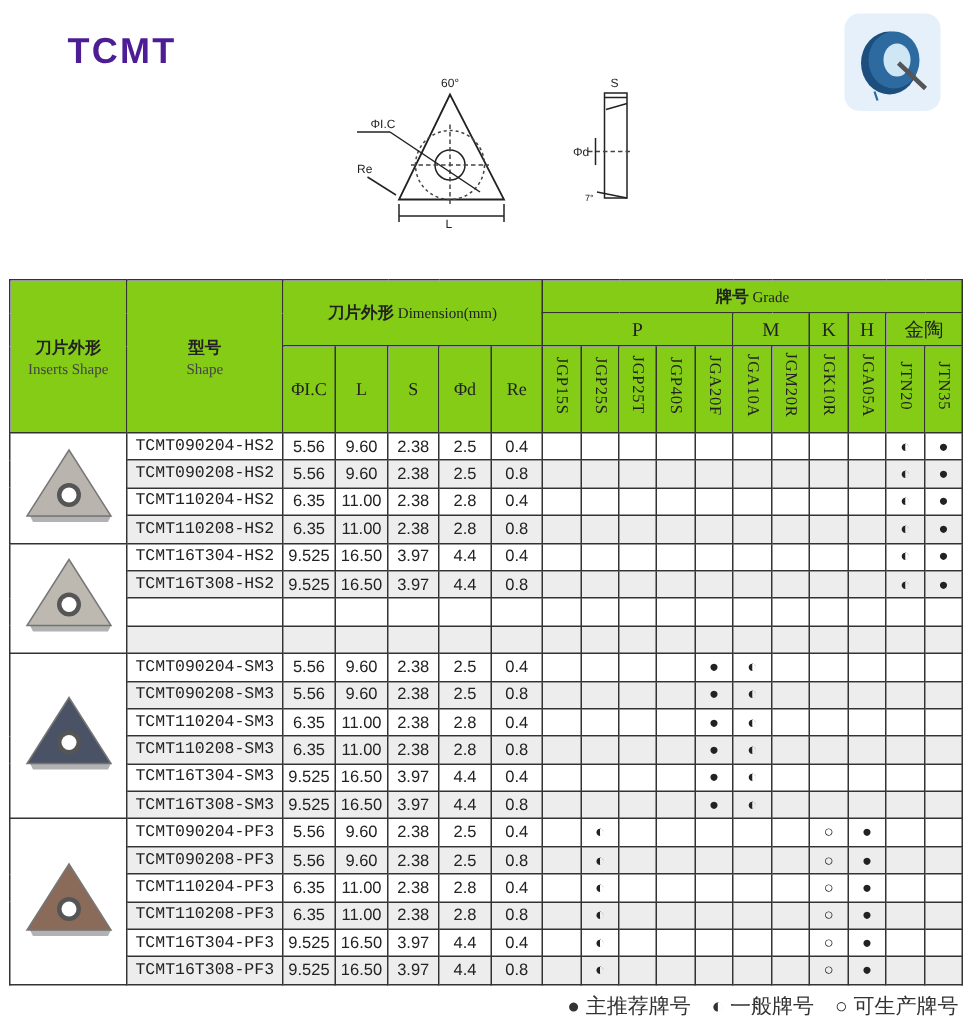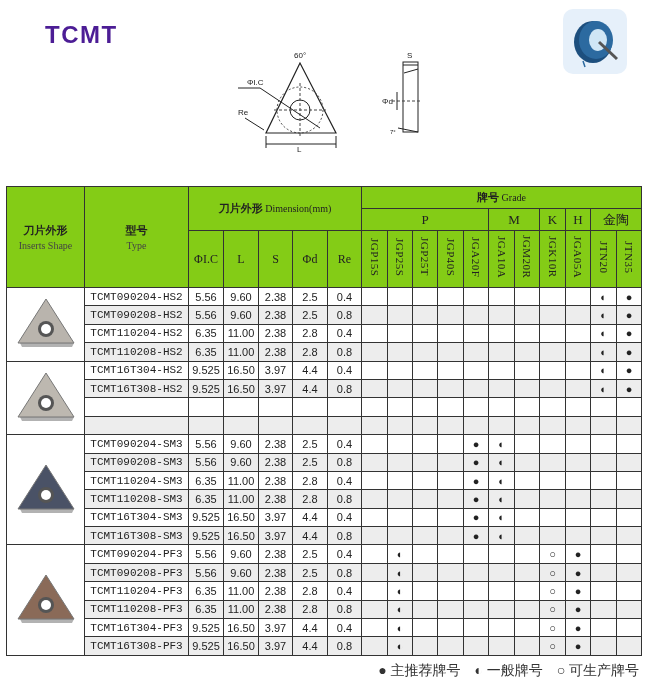--- a/index.html
+++ b/index.html
@@ -91,21 +91,21 @@
       <col style="width:25px">
   </colgroup>
   <thead>
     <tr style="height:22px">
       <th rowspan="3">
         <span class="h-cn">刀片外形</span>
         <span class="h-en">Inserts Shape</span>
       </th>
       <th rowspan="3">
         <span class="h-cn">型号</span>
-        <span class="h-en">Type</span>
+        <span class="h-en">Shape</span>
       </th>
       <th colspan="5" rowspan="2" class="dim-title">
         <b>刀片外形</b> <span>Dimension(mm)</span>
       </th>
       <th colspan="11" class="dim-title">
         <b>牌号</b> <span>Grade</span>
       </th>
     </tr>
     <tr style="height:22px" id="group-row">
         <th colspan="5" class="grp">P</th>

